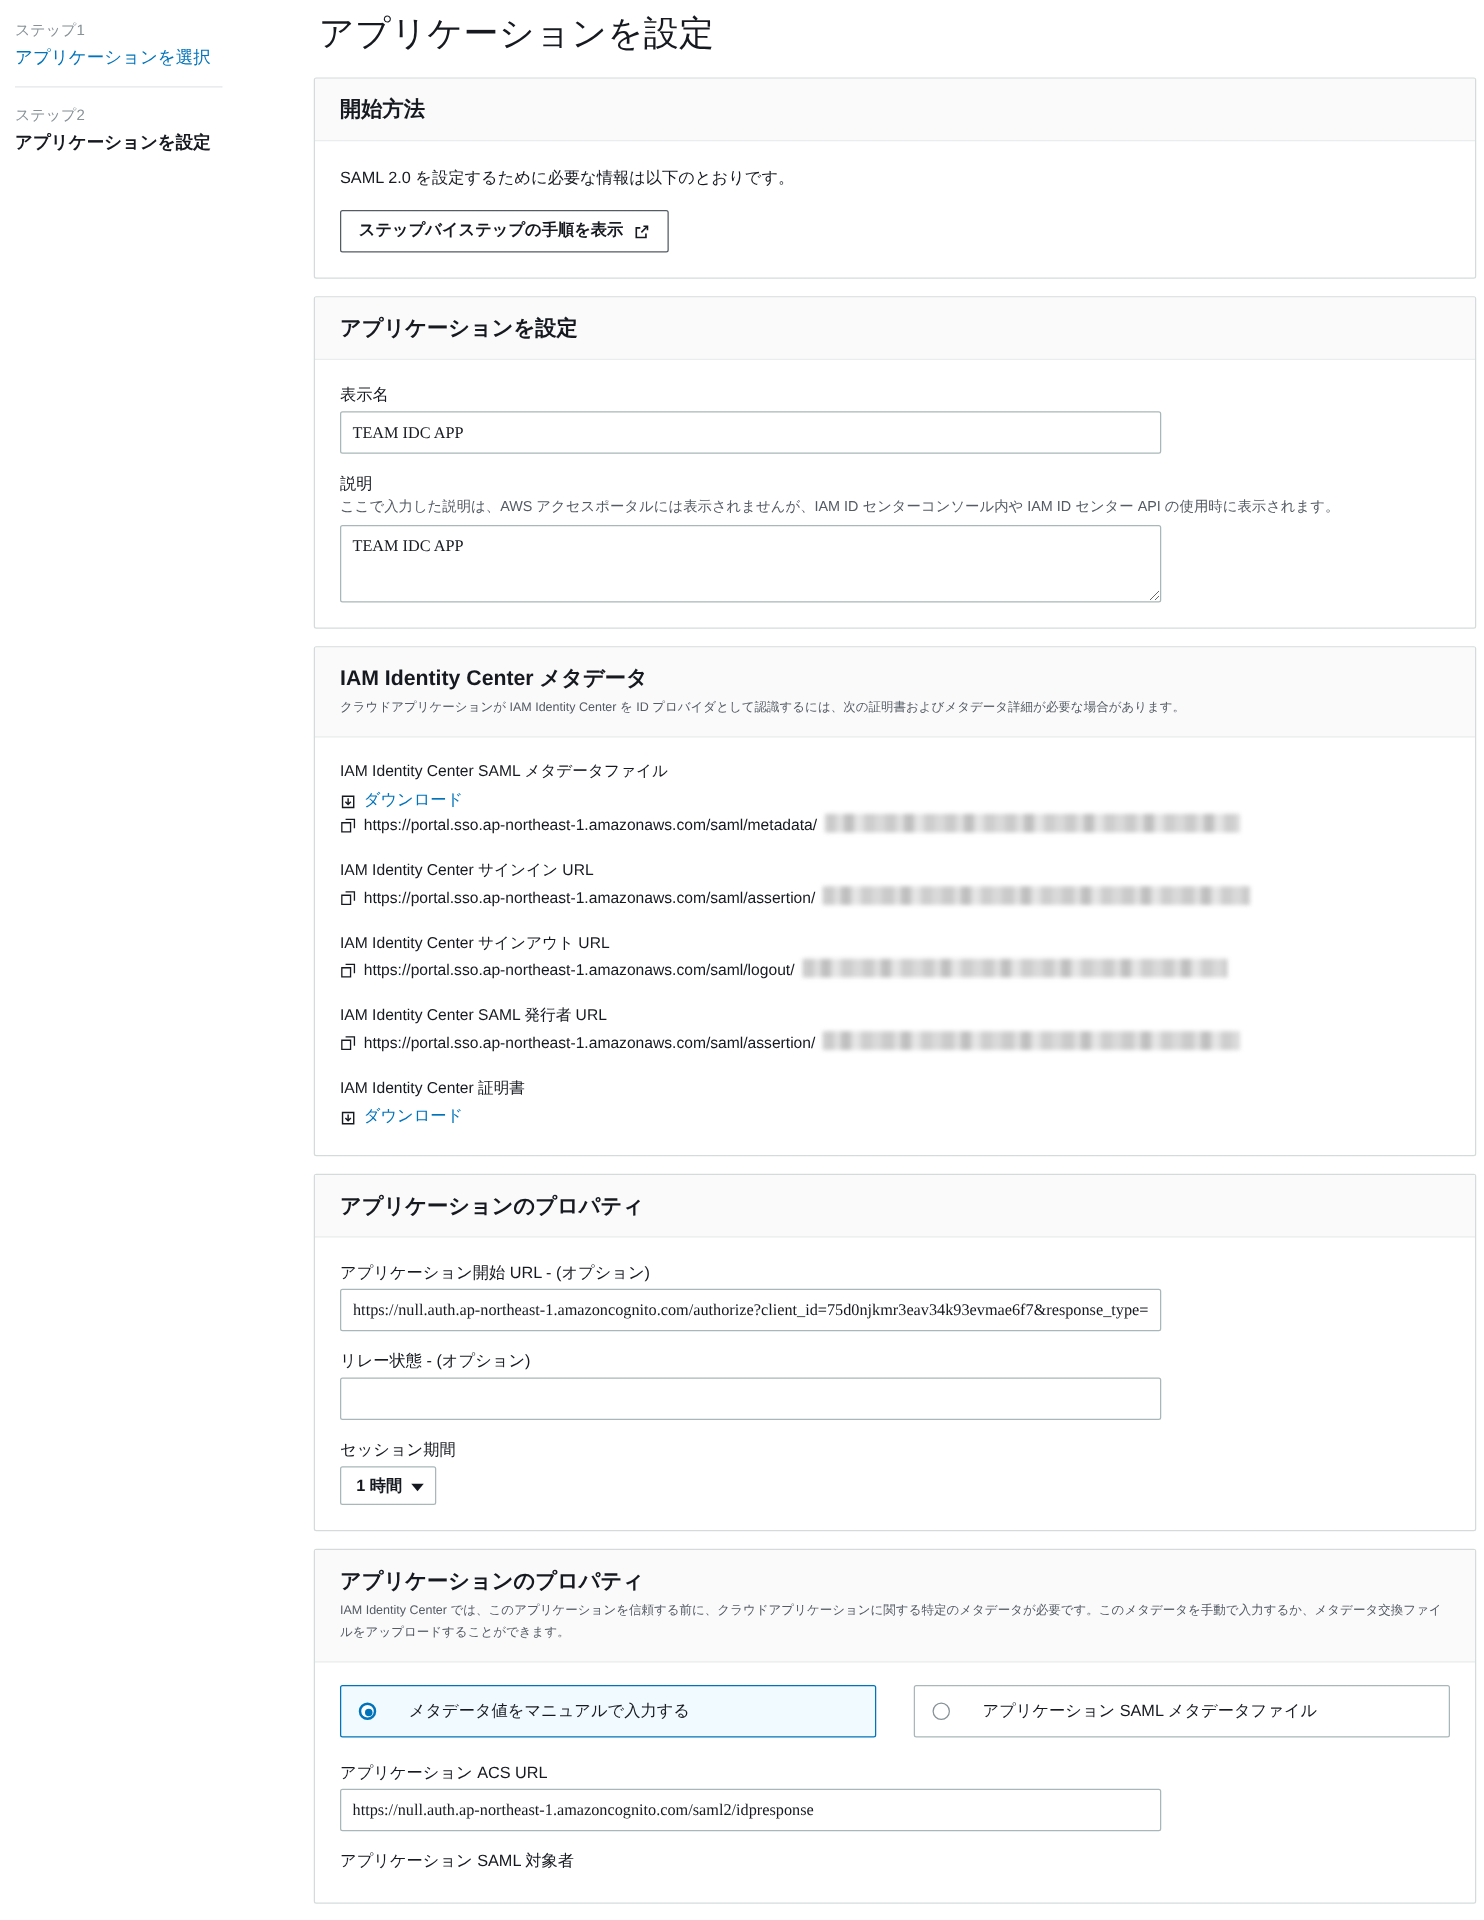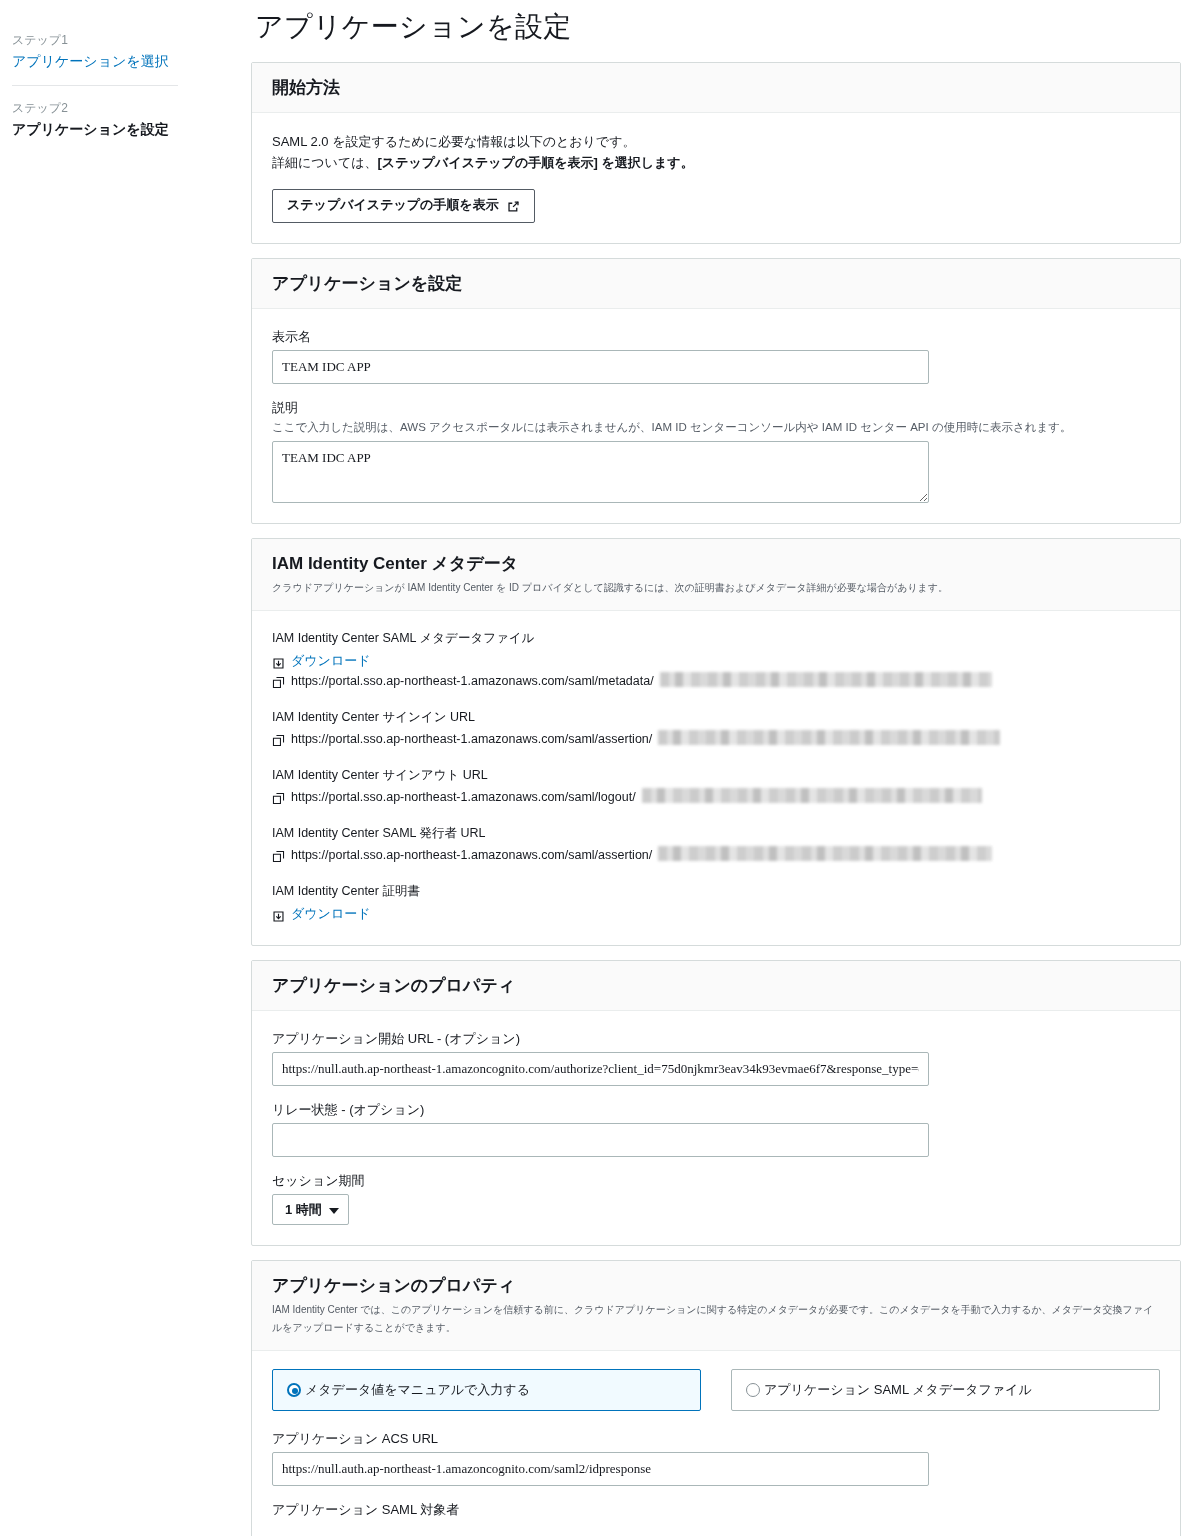--- a/index.html
+++ b/index.html
@@ -13,21 +13,21 @@
     position: relative;
     width: 1187px;
     height: 1536px;
     background: #ffffff;
     overflow: hidden;
   }
 
   
   .wizard {
     position: absolute;
-    left: 0; top: 16px;
+    left: 0; top: 0;
     width: 196px;
     padding: 12px 18px 0 12px;
   }
   .wizard-step { padding: 4px 0 14px 0; }
   .wizard-step + .wizard-step {
     border-top: 1px solid #e4e6e8;
     padding-top: 14px;
   }
   .step-num {
     font-size: 12px;
@@ -227,21 +227,21 @@
   
   .radio-row {
     display: flex;
     gap: 30px;
     margin-bottom: 18px;
   }
   .radio-tile {
     flex: 1;
     display: flex;
     align-items: center;
-    gap: 4px;
+    gap: 26px;
     border: 1px solid #aab7b8;
     border-radius: 2px;
     padding: 11px 14px;
     font-size: 13px;
     color: #16191f;
     cursor: pointer;
     background: #ffffff;
   }
   .radio-tile.selected {
     border-color: #0073bb;
@@ -287,21 +287,20 @@
   <div class="main">
 
     <h1 class="page-title">アプリケーションを設定</h1>
 
     <section class="card">
       <div class="card-head">
         <h2 class="card-title">開始方法</h2>
       </div>
       <div class="card-body">
         <div class="intro-line">SAML 2.0 を設定するために必要な情報は以下のとおりです。</div>
-        <div class="intro-line"><span>詳細については、</span><b>[ステップバイステップの手順を表示] を選択します。</b></div>
         <button class="btn">
           <span>ステップバイステップの手順を表示</span>
           <span class="ext-icon">
             <svg viewBox="0 0 16 16" width="13" height="13" fill="none" stroke="#16191f" stroke-width="1.6">
               <path d="M9.5 2.5H13.5V6.5"></path>
               <path d="M13.5 2.5L7.5 8.5"></path>
               <path d="M12 9.5V13.5H2.5V4H6.5"></path>
             </svg>
           </span>
         </button>

